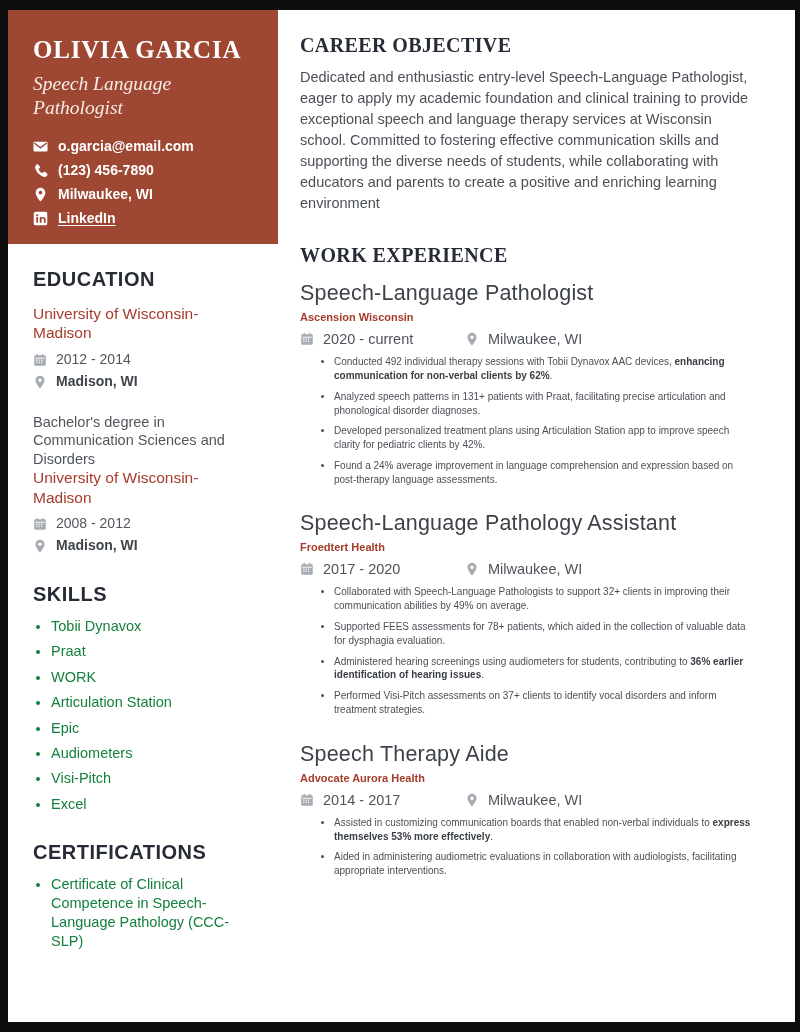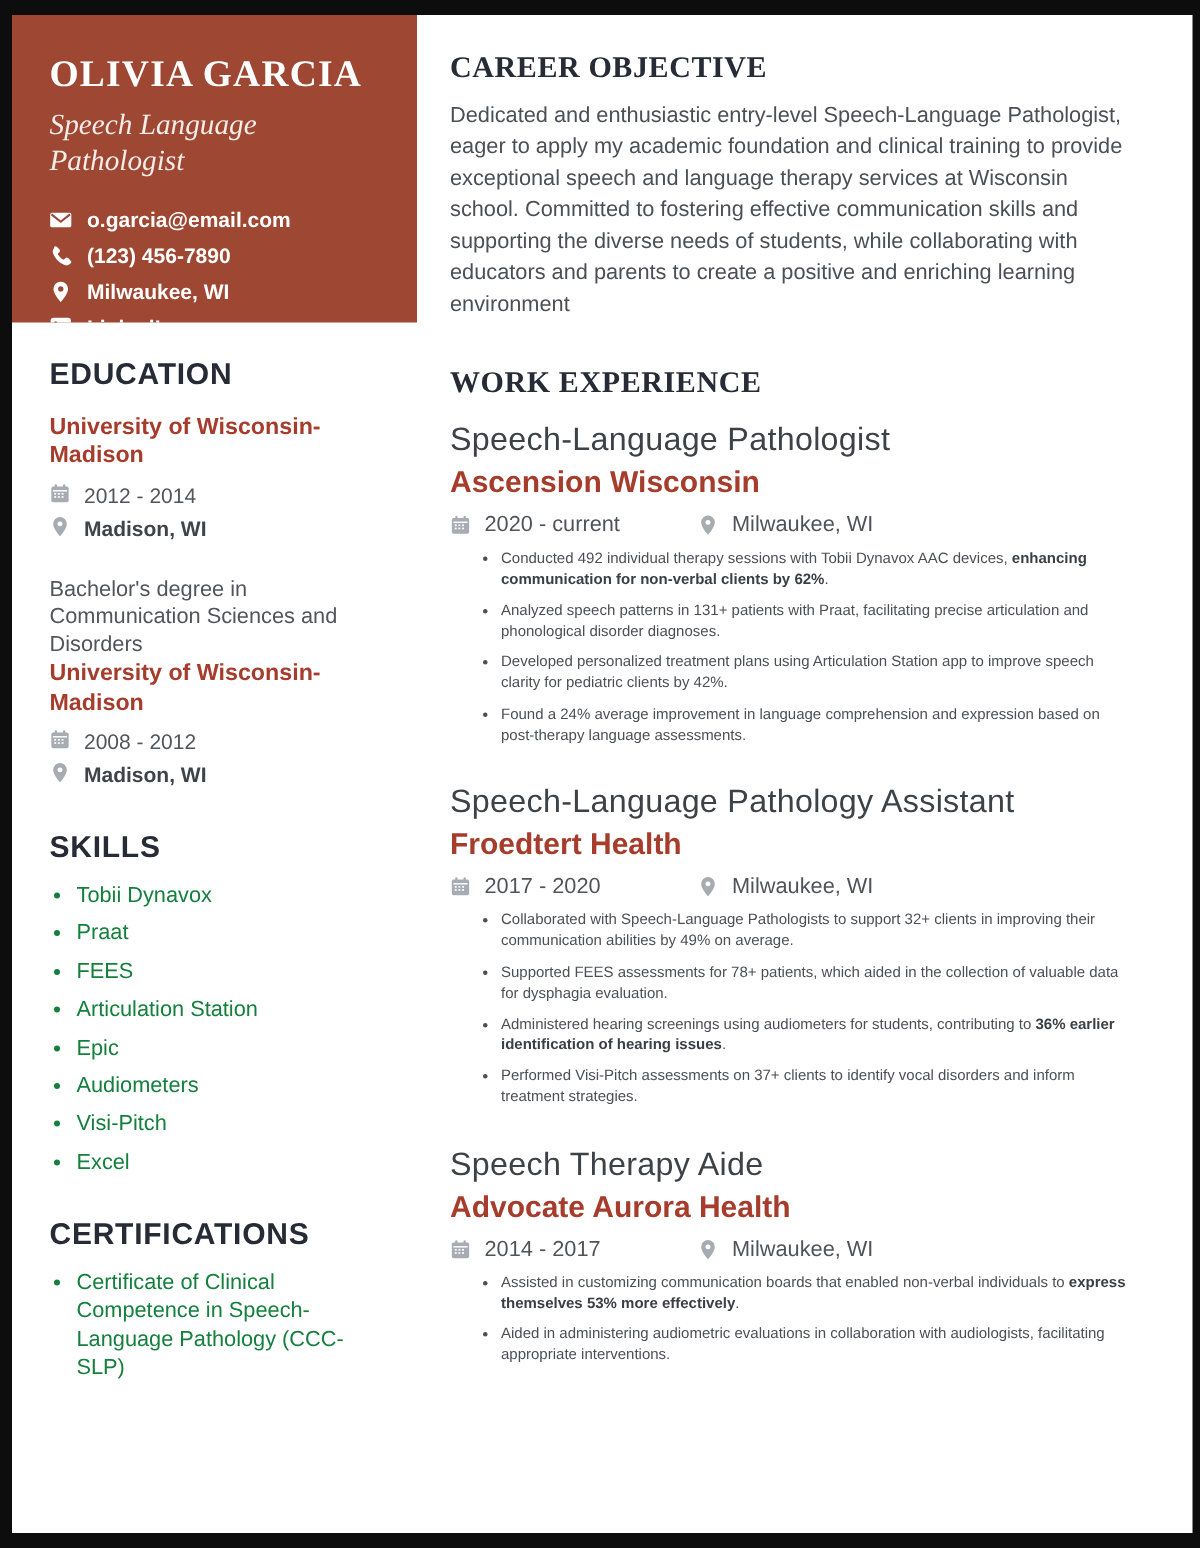--- a/index.html
+++ b/index.html
@@ -15,21 +15,21 @@
     width: 787px; height: 1012px;
     background: #ffffff;
     display: flex;
     overflow: hidden;
   }
 
   
   .sidebar { width: 270px; flex: 0 0 270px; }
   .hero {
     background: #9e4732;
-    height: 205px;
+    height: 234px;
     padding: 26px 22px 0 25px;
     overflow: hidden;
     color: #ffffff;
   }
   .hero-name {
     font-family: "Liberation Serif", "DejaVu Serif", serif;
     font-weight: 700;
     font-size: 25px;
     letter-spacing: 0.8px;
     color: #ffffff;
@@ -62,25 +62,25 @@
     font-family: Liberation Sans, sans-serif;
     font-weight: 700;
     font-size: 20px;
     letter-spacing: 0.5px;
     color: #262b36;
   }
   .edu-item { margin-top: 13px; }
   .edu-item + .edu-item { margin-top: 24px; }
   .edu-degree { font-size: 14.5px; line-height: 1.28; color: #51565d; }
   .edu-school {
-    font-size: 15.5px; font-weight: 700; line-height: 1.25;
+    font-size: 15.5px; font-weight: 400; line-height: 1.25;
     color: #a63c2b; margin-top: 0;
   }
   .meta-line {
-    display: flex; align-items: flex-start; gap: 9px;
+    display: flex; align-items: flex-end; gap: 9px;
     margin-top: 8px; font-size: 14px; color: #51565d;
   }
   .meta-line .icn { width: 14px; height: 14px; flex: 0 0 14px; display: inline-flex; }
   .meta-line.loc { font-weight: 700; color: #3f444b; margin-top: 6px; }
 
   .skills-section { margin-top: 30px; }
   .cert-section { margin-top: 28px; }
   .side-list { margin: 11px 0 0 18px; }
   .side-list li {
     font-size: 14.5px; color: #15803d; line-height: 1.3;
@@ -105,21 +105,21 @@
   .work-section { margin-top: 30px; }
   .job { margin-top: 14px; }
   .job + .job { margin-top: 25px; }
   .job-title {
     font-size: 21.5px;
     font-weight: 400;
     color: #3d4248;
     letter-spacing: 0.2px;
   }
   .job-company {
-    font-size: 20px; font-weight: 700; color: #a63c2b; margin-top: 5px;
+    font-size: 11px; font-weight: 700; color: #a63c2b; margin-top: 5px;
   }
   .job-meta {
     display: flex; align-items: center;
     margin-top: 8px; font-size: 14.5px; color: #4f545b;
   }
   .job-meta .icn { width: 14px; height: 14px; flex: 0 0 14px; display: inline-flex; margin-right: 9px; }
   .job-meta .date-cell { display: flex; align-items: center; min-width: 165px; }
   .job-meta .loc-cell { display: flex; align-items: center; }
   .job-bullets { margin: 8px 0 0 34px; }
   .job-bullets li {
@@ -246,21 +246,21 @@
               </div>
             </div>
           </div>
       </div>
 
       <div class="skills-section">
         <div class="side-heading">SKILLS</div>
         <ul class="side-list" id="skills-list">
             <li>Tobii Dynavox</li>
             <li>Praat</li>
-            <li>FEES</li>
+            <li>WORK</li>
             <li>Articulation Station</li>
             <li>Epic</li>
             <li>Audiometers</li>
             <li>Visi-Pitch</li>
             <li>Excel</li>
           </ul>
       </div>
 
       <div class="cert-section">
         <div class="side-heading">CERTIFICATIONS</div>

